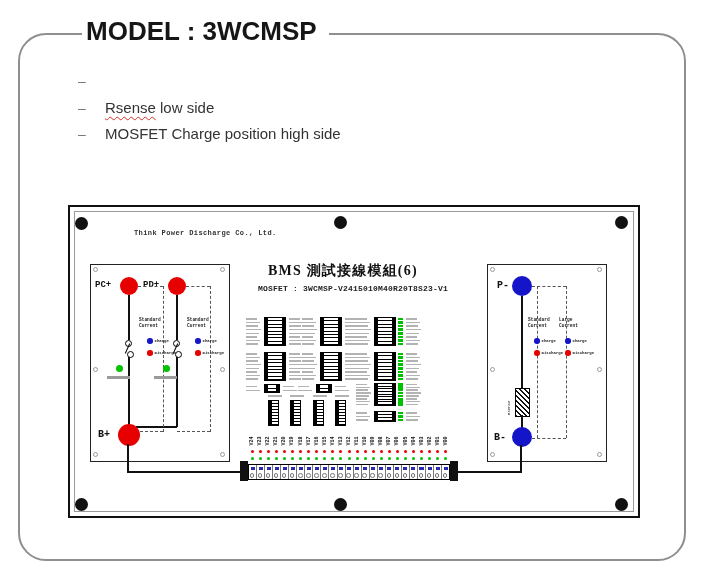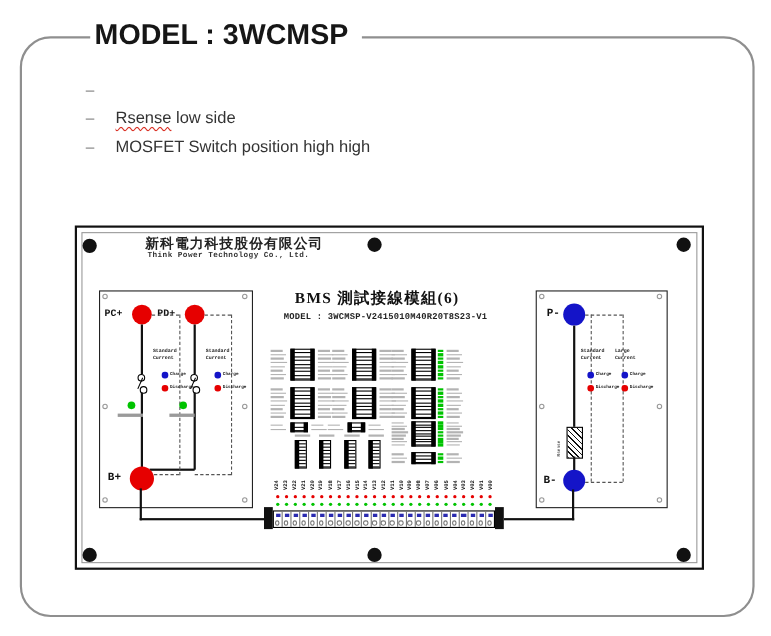--- a/index.html
+++ b/index.html
@@ -103,30 +103,29 @@
 <div class="bullets">
   <div class="bullet">
     <span class="dash">–</span>
   </div>
   <div class="bullet">
     <span class="dash">–</span>
     <span><span class="lead">Rsense</span><span> low side</span></span>
   </div>
   <div class="bullet">
     <span class="dash">–</span>
-    <span><span class="lead"></span><span>MOSFET Switch position high high</span></span>
+    <span><span class="lead"></span><span>MOSFET Charge position high side</span></span>
   </div>
 </div>
 
 <div class="board">
   <div class="board-inner"></div>
-  <div class="company-cjk">新科電力科技股份有限公司</div>
-  <div class="company-en">Think Power Technology Co., Ltd.</div>
+  <div class="company-en">Think Power Discharge Co., Ltd.</div>
   <div class="module-title">BMS 測試接線模組(6)</div>
-  <div class="model-line">MODEL : 3WCMSP-V2415010M40R20T8S23-V1</div>
+  <div class="model-line">MOSFET : 3WCMSP-V2415010M40R20T8S23-V1</div>
 
   <div class="panel panel-left">
     <div class="screwmark" style="left:2px;top:2px"></div>
     <div class="screwmark" style="left:129px;top:2px"></div>
     <div class="screwmark" style="left:2px;top:102px"></div>
     <div class="screwmark" style="left:129px;top:102px"></div>
     <div class="screwmark" style="left:2px;top:187px"></div>
     <div class="screwmark" style="left:129px;top:187px"></div>
 
     <div class="termlabel" style="left:4px;top:15px">PC+</div>

